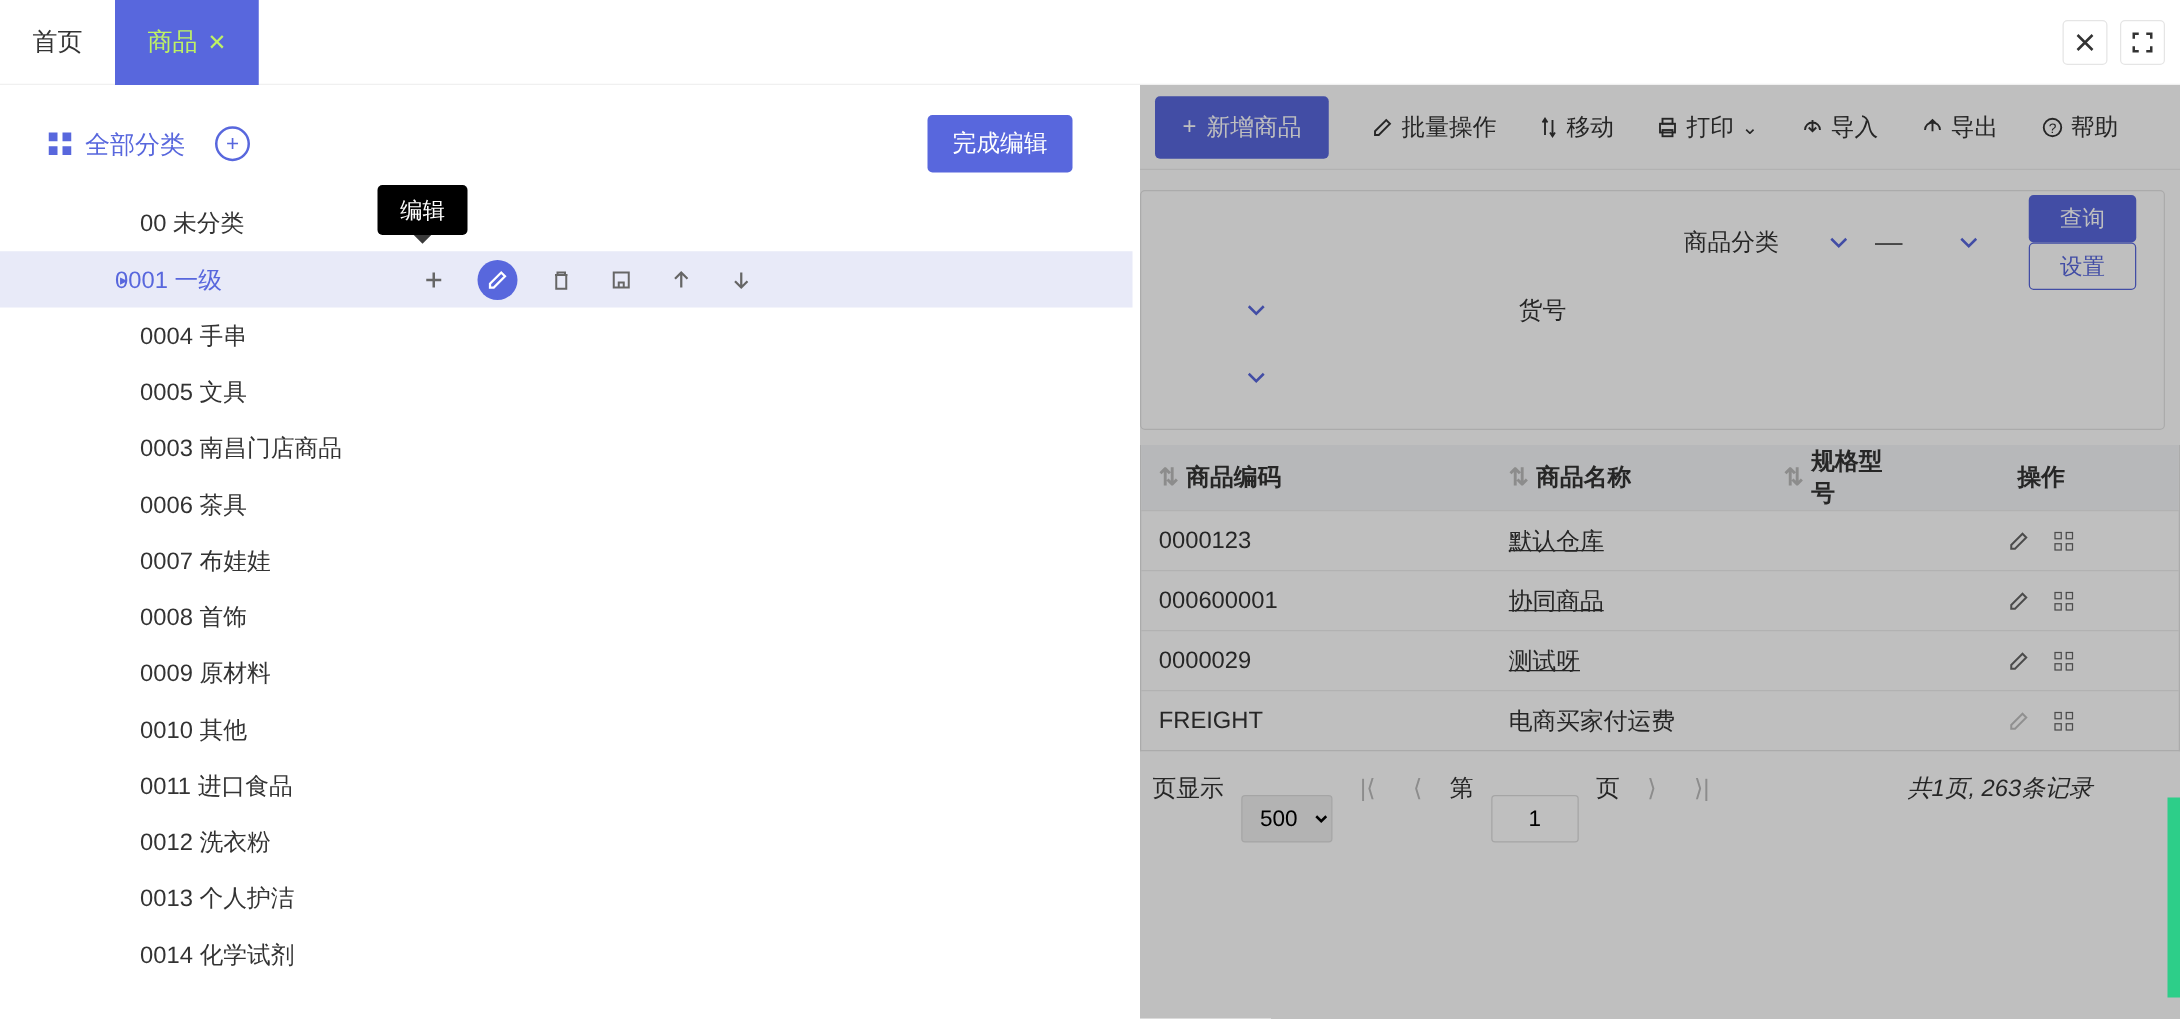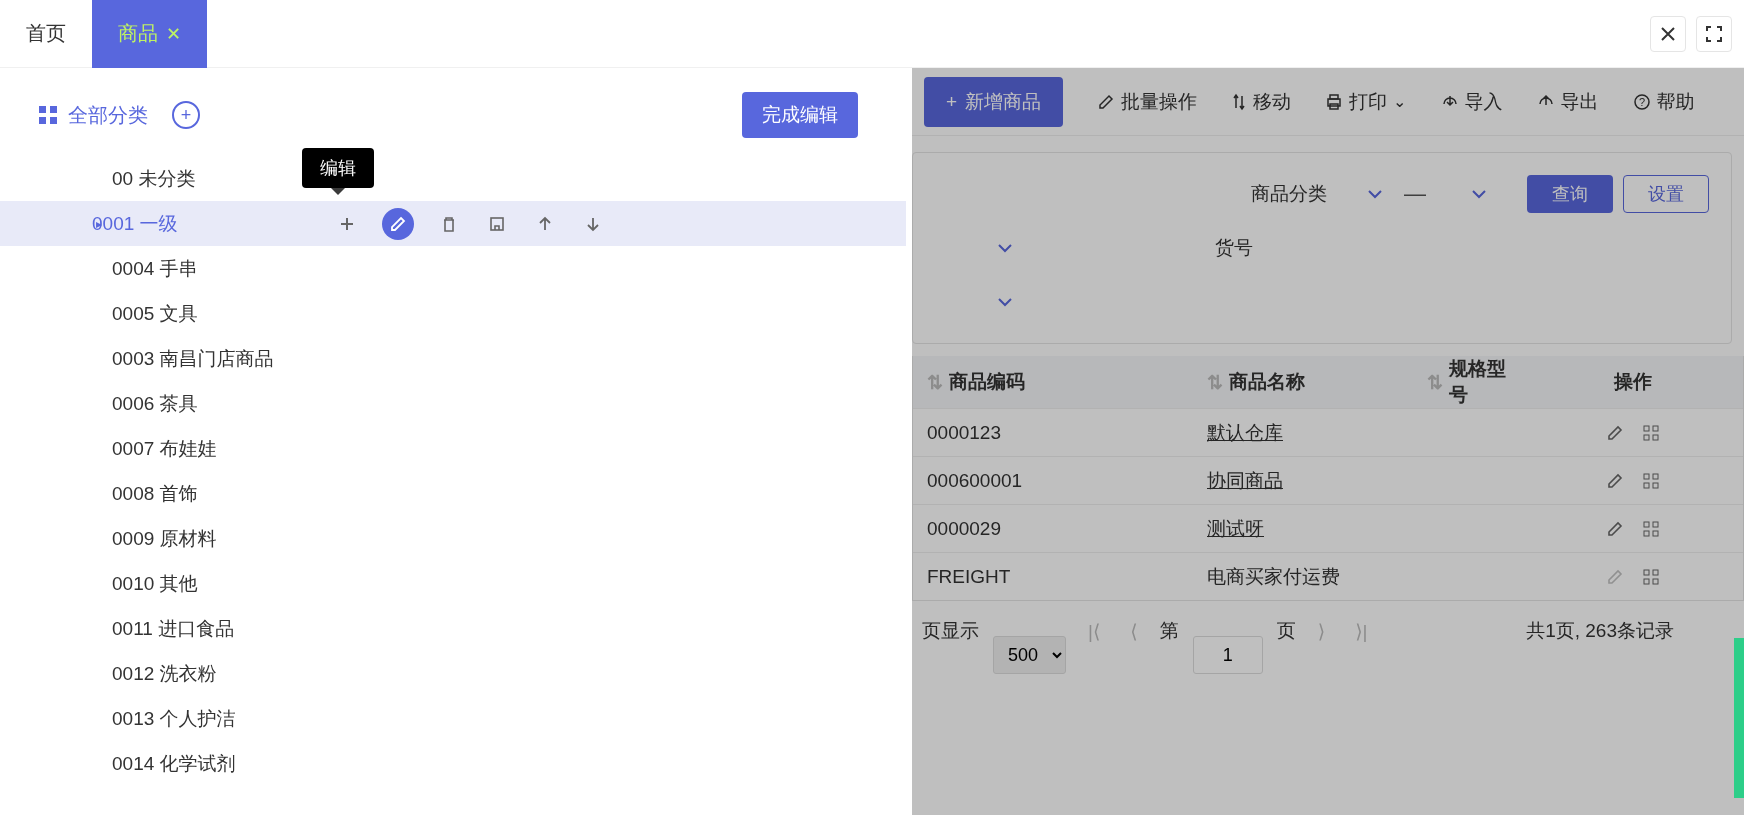--- a/index.html
+++ b/index.html
@@ -49,41 +49,41 @@
 .toolbar { height:68px; display:flex; align-items:center; gap:34px; padding:0 12px; border-bottom:1px solid #eee; }
 .btn-primary { background:#5867dd; color:#fff; border:none; padding:12px 22px; font-size:19px; border-radius:4px; cursor:pointer; display:flex; align-items:center; gap:8px; }
 .tool-link { display:flex; align-items:center; gap:6px; font-size:19px; cursor:pointer; color:#333; }
 .tool-ghost-icon { font-size:16px; }
 
 .filter-box { margin:16px 12px 12px 0; border:1px solid #e4e4e4; border-radius:4px; padding:14px 0 14px 0; }
 .filter-row { display:flex; align-items:center; height:54px; }
 .f-label { font-size:19px; width:110px; text-align:right; margin-right:6px; }
 .f-select { width:200px; height:36px; border:1px solid #ddd; border-radius:3px; display:flex; align-items:center; justify-content:flex-end; padding:0 10px; color:#5867dd; }
 .f-dash { width:44px; text-align:center; color:#555; font-size:22px; }
-.f-btns { margin-left:auto; margin-right:22px; display:flex; gap:10px; }
+.f-btns { margin-left:auto; margin-right:22px; display:flex; flex-direction:column; gap:0; }
 .btn-solid { background:#5867dd; color:#fff; border:none; width:86px; height:38px; border-radius:4px; font-size:18px; cursor:pointer; }
 .btn-outline { background:#fff; color:#5867dd; border:1px solid #5867dd; width:86px; height:38px; border-radius:4px; font-size:18px; cursor:pointer; }
 
 .table { border:1px solid #e4e4e4; border-top:none; }
 .th-row { background:#f5f6f8; display:flex; height:52px; align-items:center; font-size:19px; font-weight:600; }
 .th, .td { padding:0 14px; display:flex; align-items:center; }
 .col-code { width:280px; }
 .col-name { width:220px; }
 .col-spec { width:110px; }
 .col-op { flex:1; justify-content:center; }
 .sort-ic { color:#bbb; margin-right:6px; cursor:pointer; }
 .tbody .tr { display:flex; height:48px; align-items:center; border-top:1px solid #eee; font-size:19px; }
 .td-name a { color:#333; text-decoration:underline; }
 .op-icons { display:flex; gap:18px; color:#666; }
 
 .pager { height:60px; display:flex; align-items:center; gap:14px; font-size:19px; padding:0 10px; }
 .pager select, .pager input { height:38px; border:1px solid #ddd; border-radius:3px; padding:0 10px; font-size:18px;margin-top:48px; }
 .pager input { width:70px; text-align:center; }
 .pager .nav-ic { color:#bbb; cursor:pointer; padding:0 8px; }
-.pager .summary { margin-left:auto; margin-right:60px; }
+.pager .summary { margin-left:auto; margin-right:60px;font-style:italic; }
 
 
 .green-edge { position:absolute; right:0; top:570px; width:10px; height:160px; background:#2dce89; z-index:30; }
 
 svg { display:block; }
 </style>
 </head>
 <body>
 
 <div class="tabbar">

